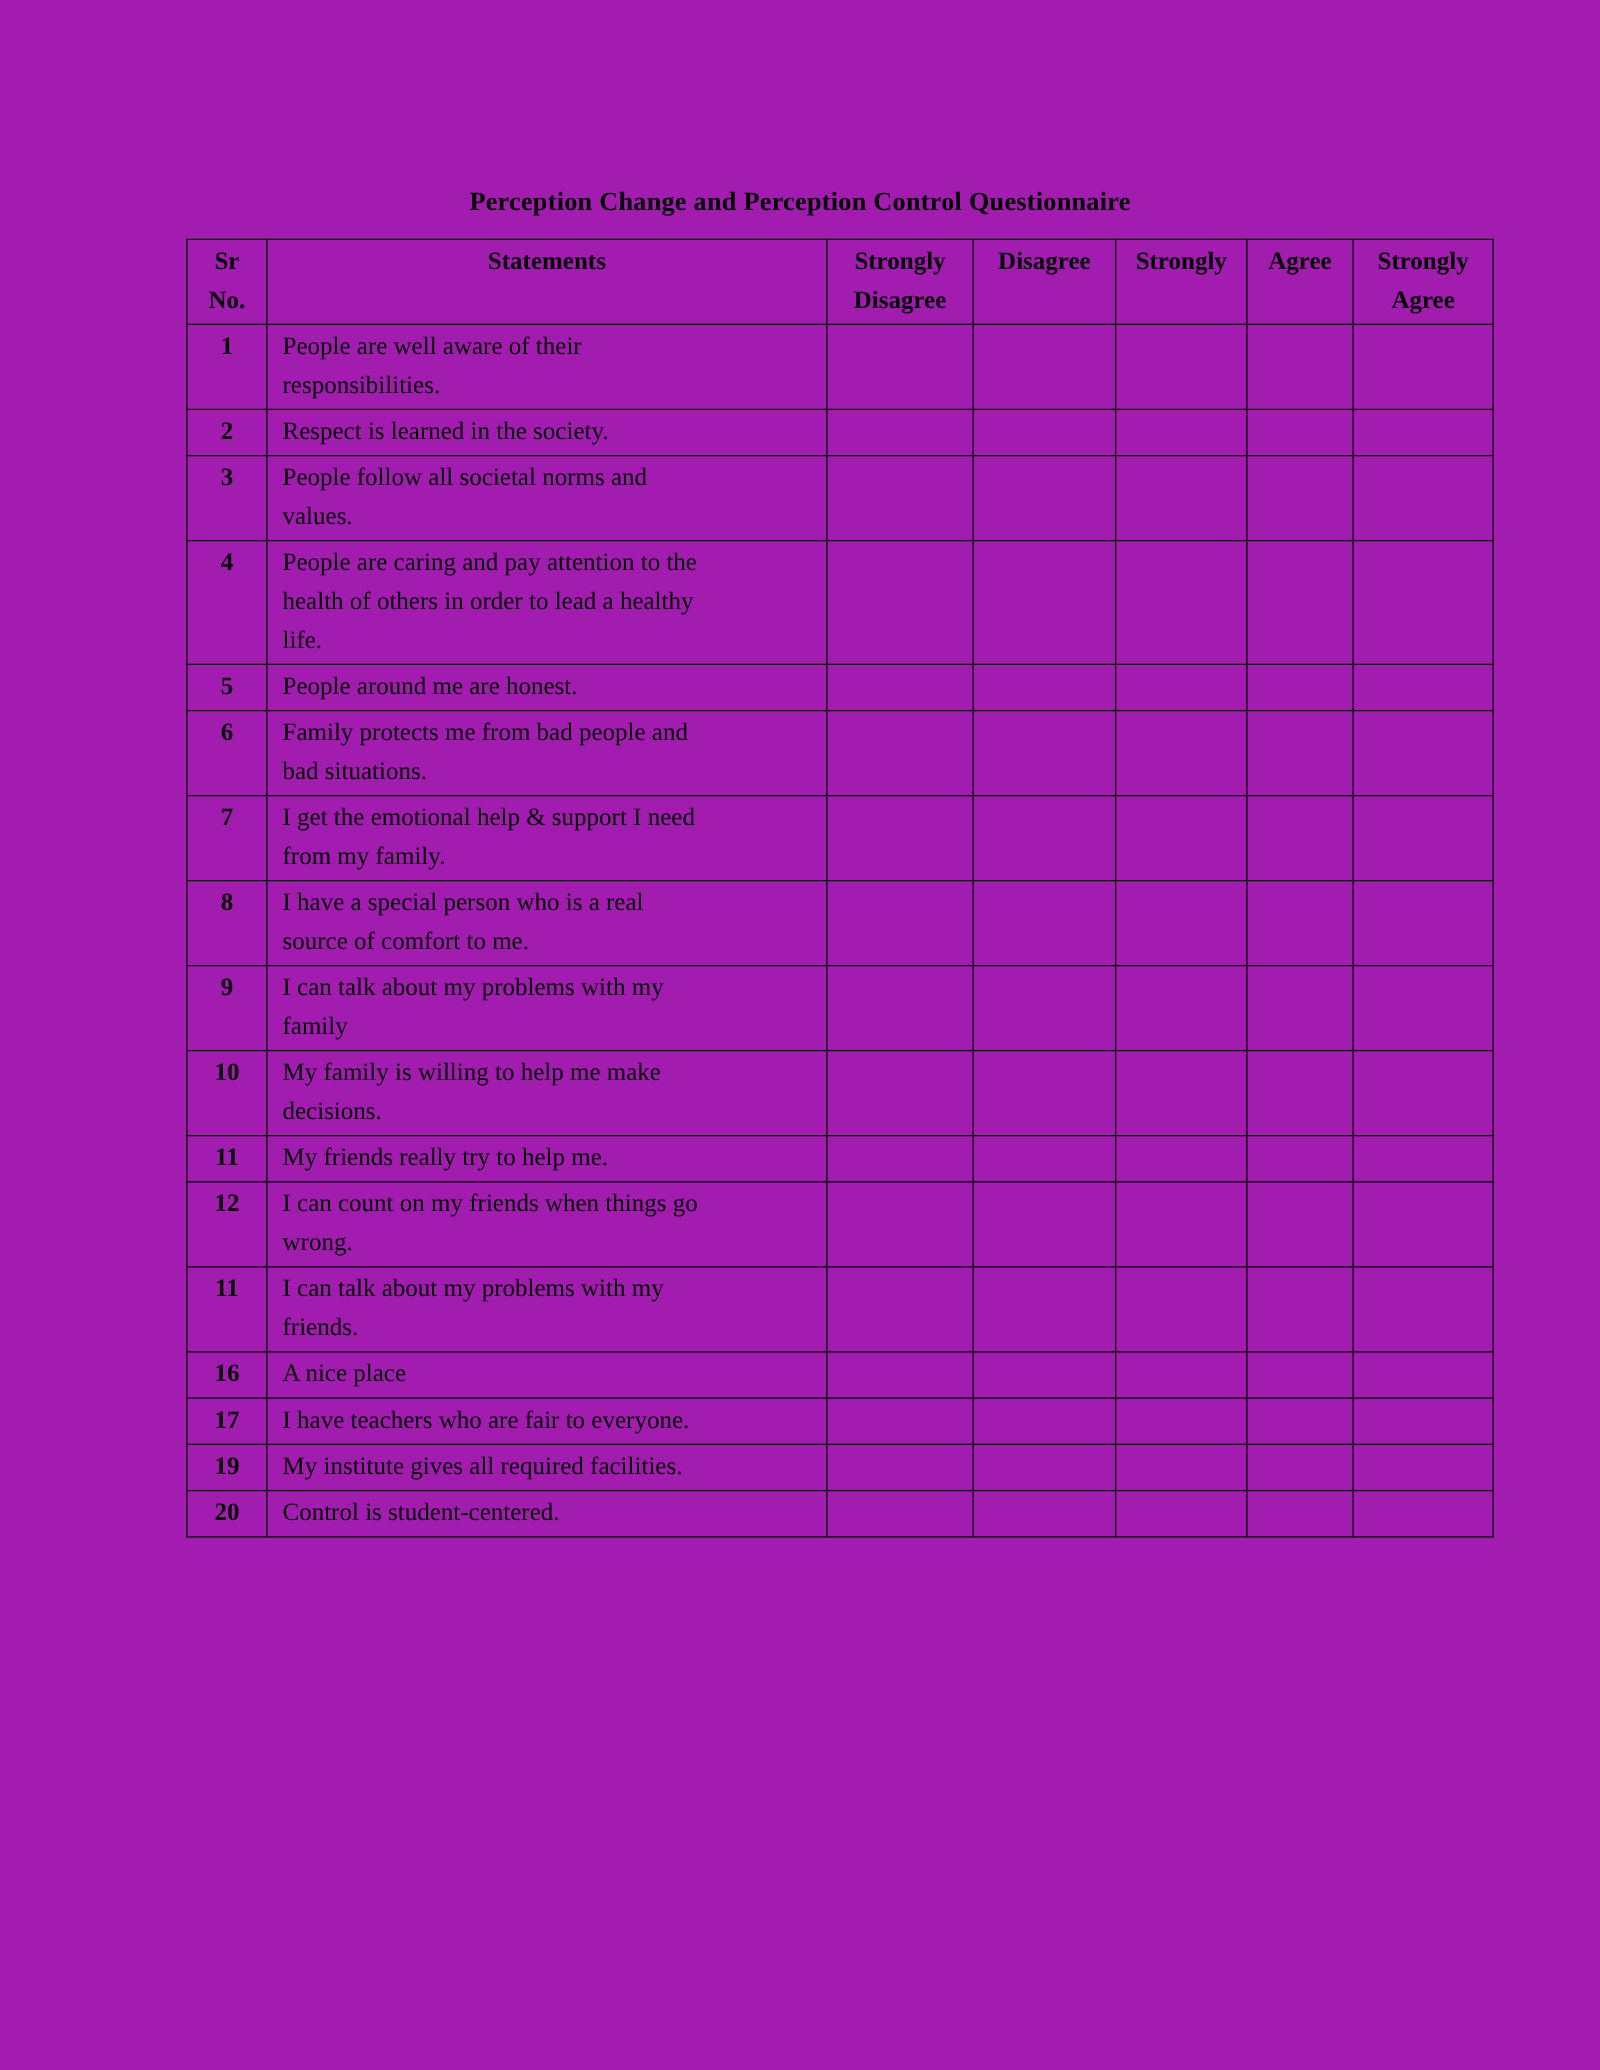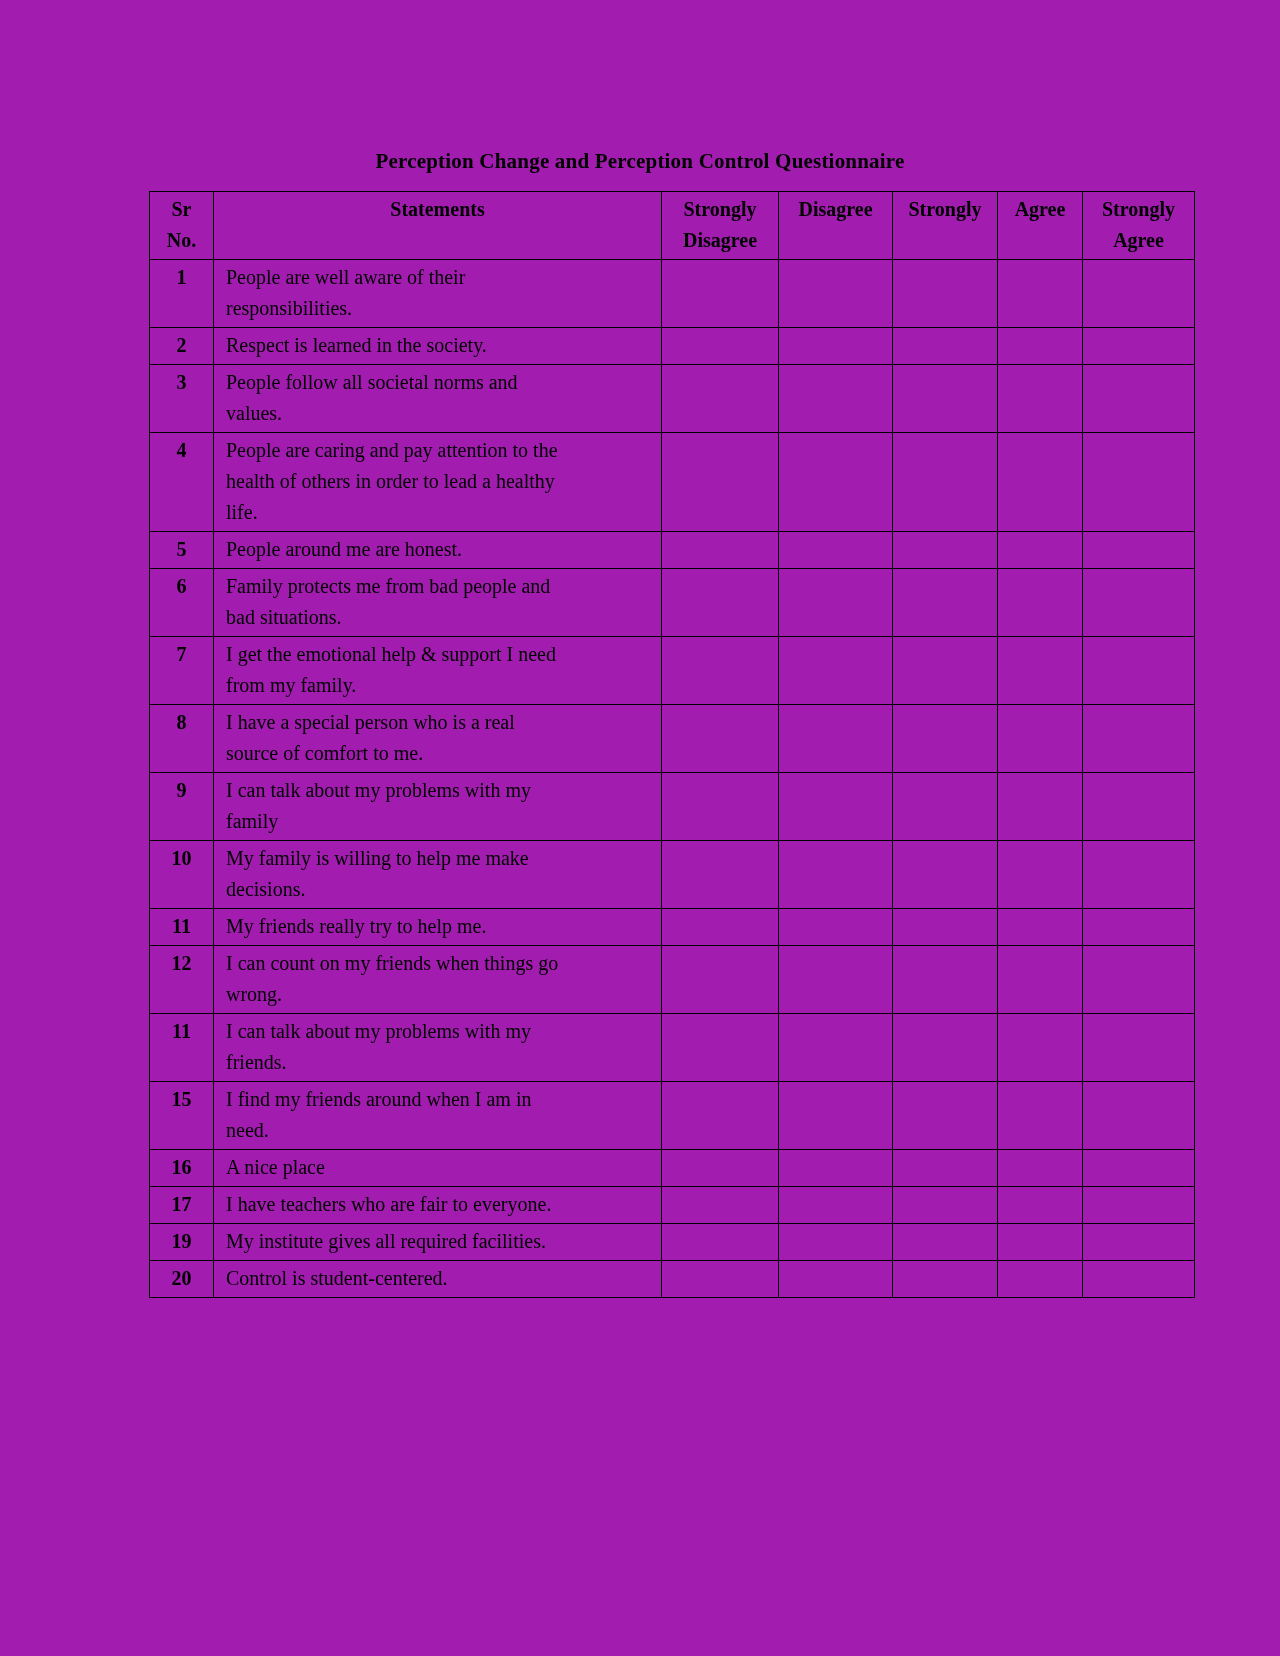--- a/index.html
+++ b/index.html
@@ -216,30 +216,20 @@
           <td class="sr">11</td>
           <td class="stmt">I can talk about my problems with my
 friends.</td>
           <td class="ans"></td>
           <td class="ans"></td>
           <td class="ans"></td>
           <td class="ans"></td>
           <td class="ans"></td>
         </tr>
         <tr class="data-row">
-          <td class="sr">15</td>
-          <td class="stmt">I find my friends around when I am in
-need.</td>
-          <td class="ans"></td>
-          <td class="ans"></td>
-          <td class="ans"></td>
-          <td class="ans"></td>
-          <td class="ans"></td>
-        </tr>
-        <tr class="data-row">
           <td class="sr">16</td>
           <td class="stmt">A nice place</td>
           <td class="ans"></td>
           <td class="ans"></td>
           <td class="ans"></td>
           <td class="ans"></td>
           <td class="ans"></td>
         </tr>
         <tr class="data-row">
           <td class="sr">17</td>

